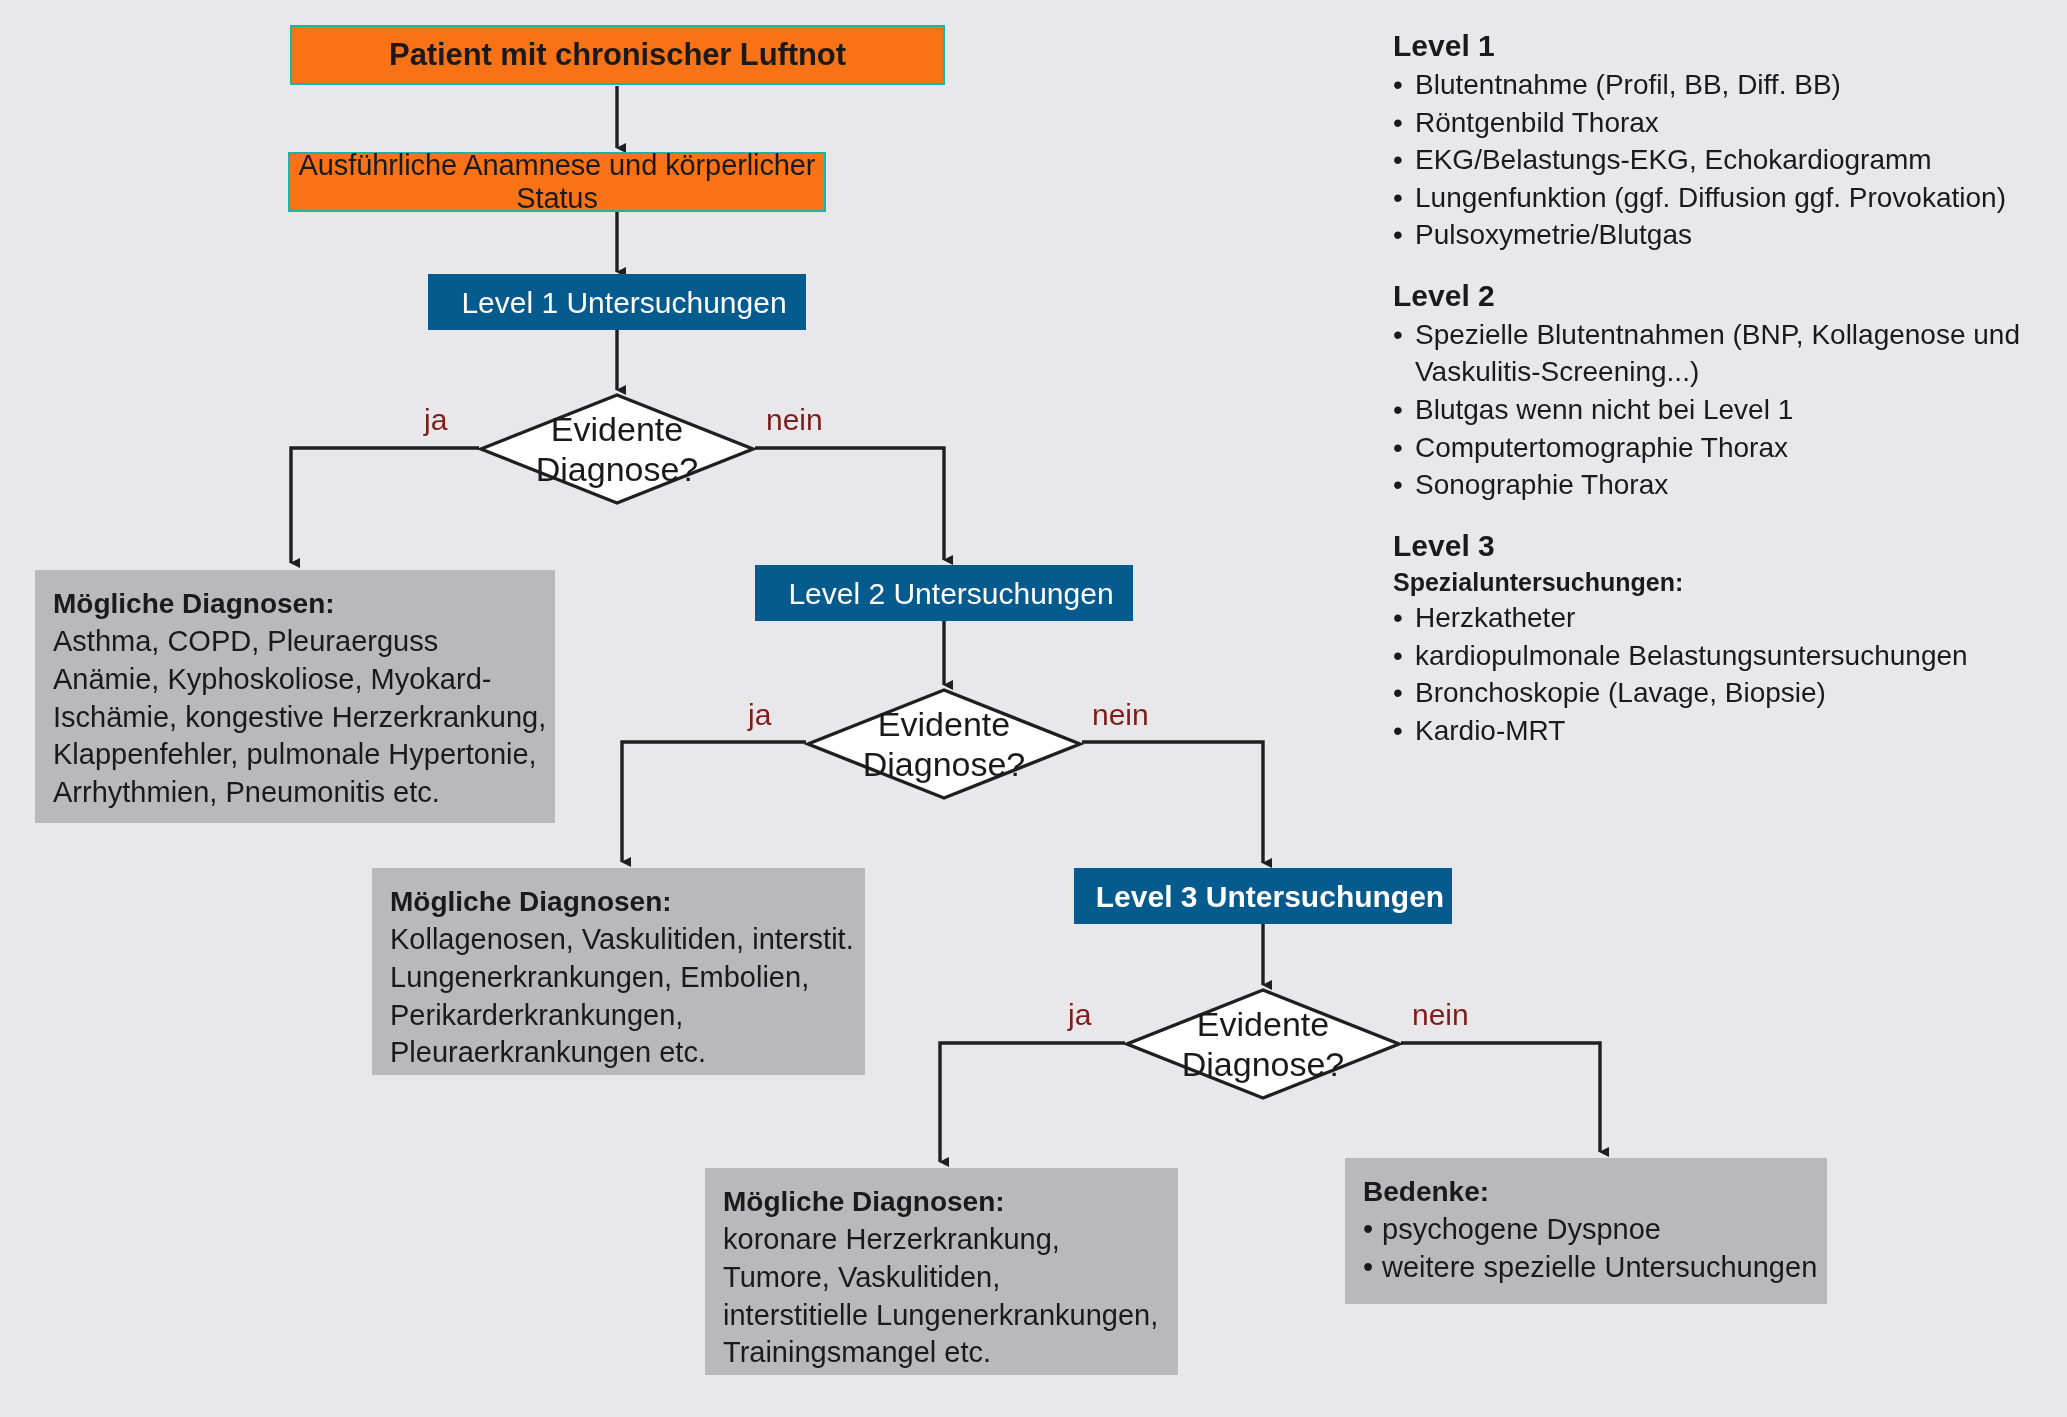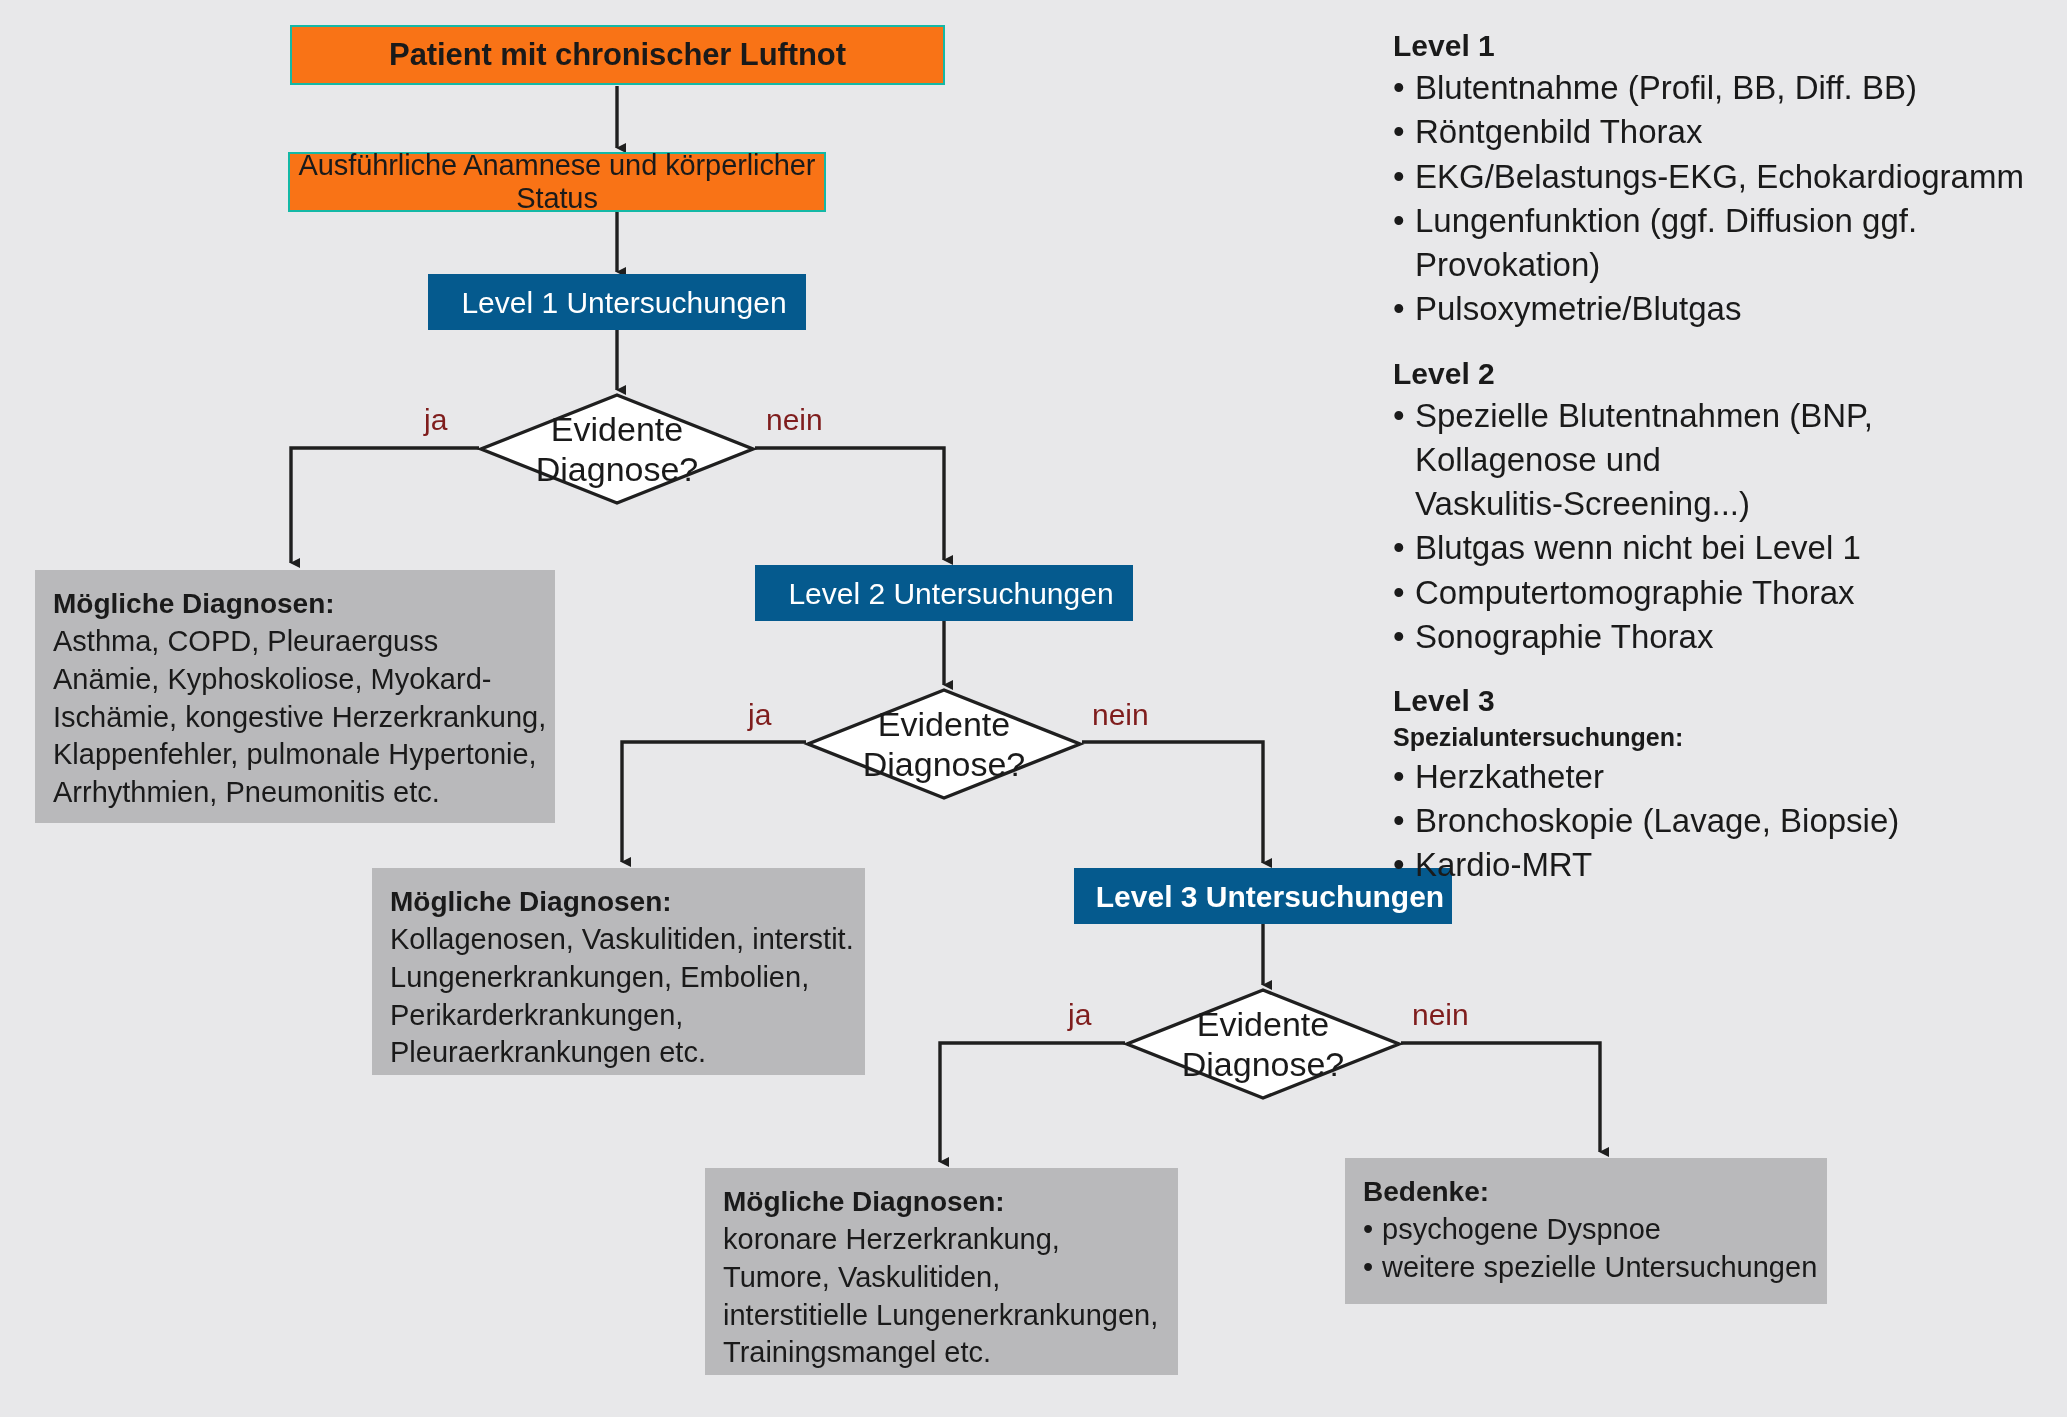--- a/index.html
+++ b/index.html
@@ -144,21 +144,21 @@
     line-height: 1.34;
     display: block;
   }
   .legend-sub {
     font-weight: bold;
     font-size: 25px;
     line-height: 1.34;
     display: block;
   }
   .legend-item {
-    font-size: 33px;
+    font-size: 28px;
     line-height: 1.34;
     display: block;
     padding-left: 22px;
     text-indent: -22px;
   }
   .legend-item::before {
     content: "\2022";
     display: inline-block;
     width: 22px;
     text-indent: 0;
@@ -310,18 +310,19 @@
       <span class="legend-item cont">Vaskulitis-Screening...)</span>
       <span class="legend-item">Blutgas wenn nicht bei Level 1</span>
       <span class="legend-item">Computertomographie Thorax</span>
       <span class="legend-item">Sonographie Thorax</span>
     </div>
 
     <div class="legend-group">
       <span class="legend-heading">Level 3</span>
       <span class="legend-sub">Spezialuntersuchungen:</span>
       <span class="legend-item">Herzkatheter</span>
+      <span class="legend-item">kardiopulmonale Belastungsuntersuchungen</span>
       <span class="legend-item">Bronchoskopie (Lavage, Biopsie)</span>
       <span class="legend-item">Kardio-MRT</span>
     </div>
 
   </div>
 </div>
 
 </body></html>

